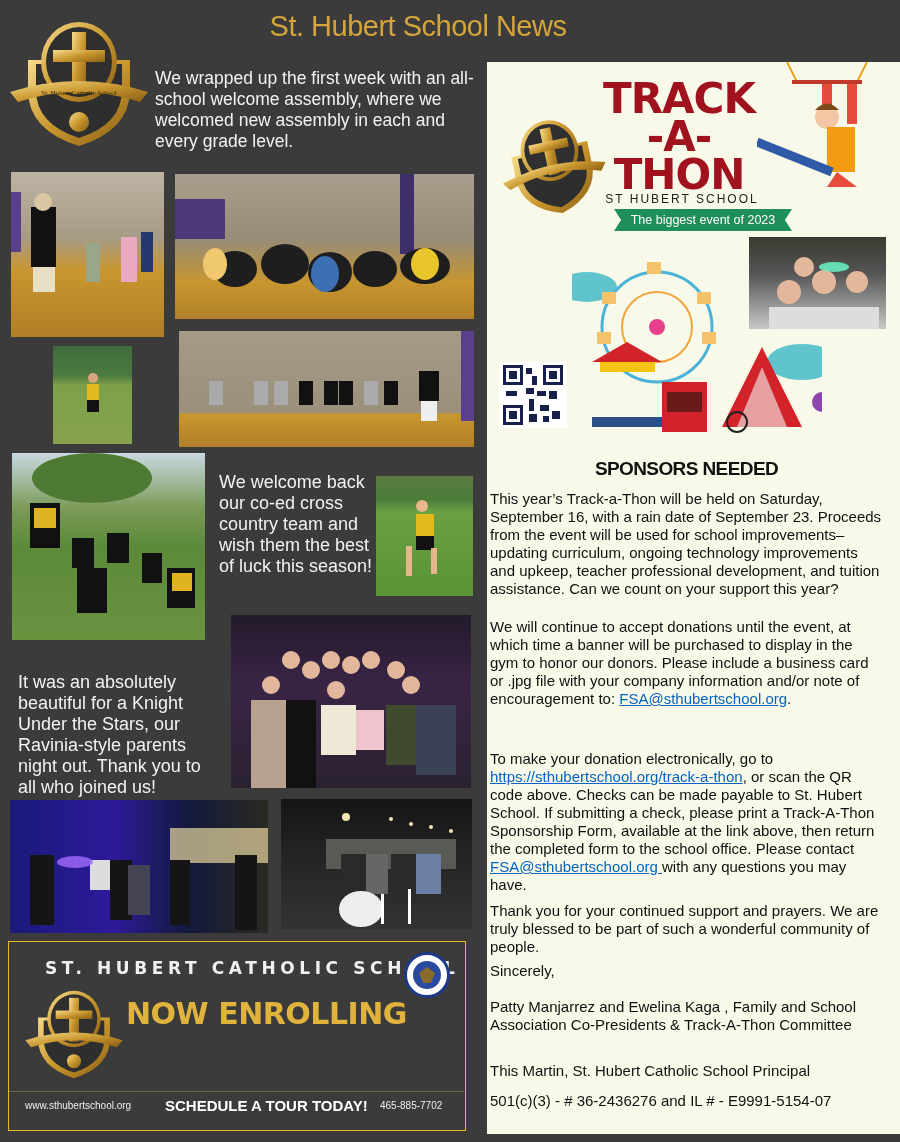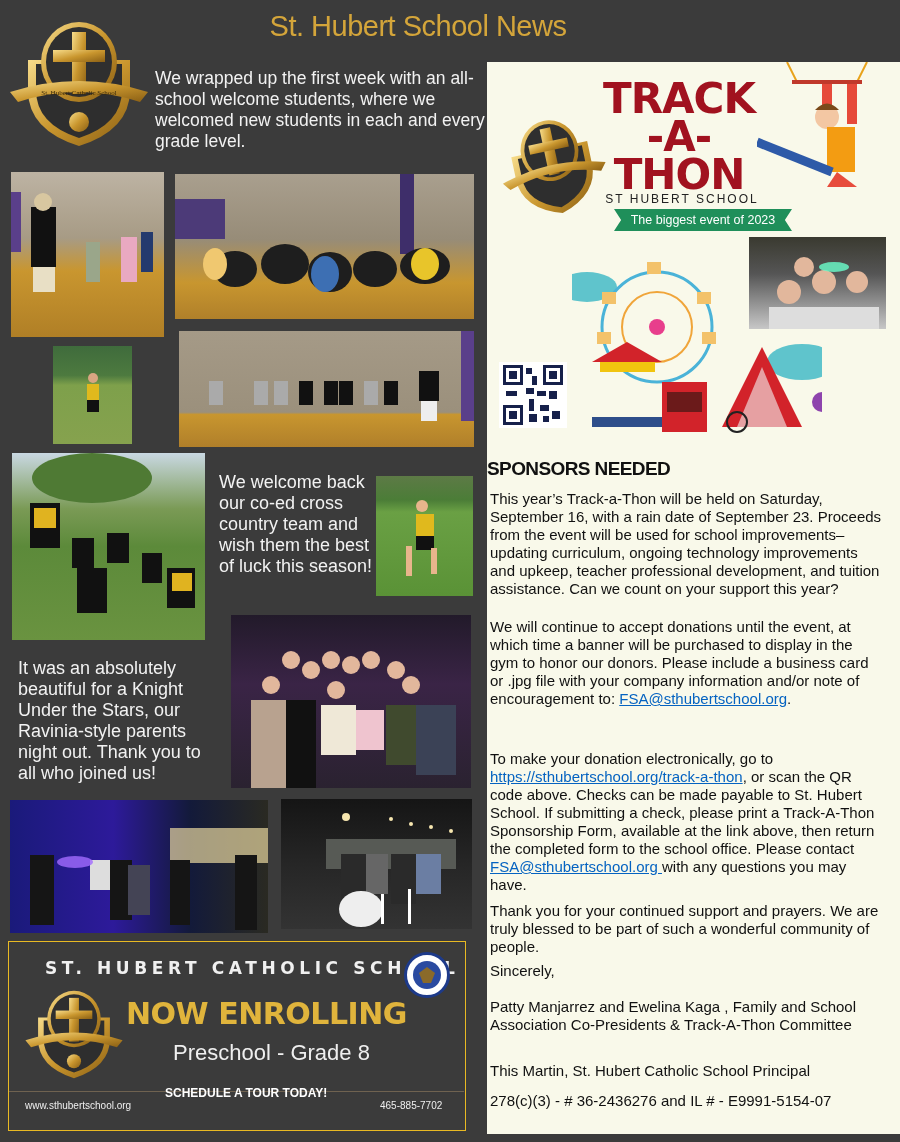--- a/index.html
+++ b/index.html
@@ -8,30 +8,30 @@
 .title{left:0;top:10px;width:836px;text-align:center;font-size:29px;color:#d4a53a;letter-spacing:-0.5px}
 .intro{left:155px;top:68px;width:330px;font-size:17.5px;line-height:21px;color:#f2f2f2}
 .photo{position:absolute;overflow:hidden}
 .photo svg{width:100%;height:100%;display:block}
 .caption{font-size:18px;line-height:21px;color:#f2f2f2}
 .right-panel{left:487px;top:62px;width:424px;height:1072px;background:#f9f9ea;color:#111}
 .flyer{position:absolute;left:0;top:0;width:399px;height:375px;background:#f9f9ea;overflow:hidden}
 .tat-title{position:absolute;left:97px;top:18px;width:190px;text-align:center;font-family:"DejaVu Sans",sans-serif;font-weight:bold;color:#a1121f;font-size:42px;line-height:38px;letter-spacing:-1px}
 .tat-sub{position:absolute;left:100px;top:130px;width:190px;text-align:center;font-size:12px;letter-spacing:2px;color:#222}
 .tat-banner{position:absolute;left:127px;top:147px;width:178px;height:22px;background:#1f8f5a;color:#fff;font-weight:normal;font-size:12.5px;line-height:22px;text-align:center;clip-path:polygon(0 0,100% 0,96% 50%,100% 100%,0 100%,4% 50%)}
-.sponsor-h{position:absolute;left:0;top:396px;width:399px;font-size:19px;font-weight:bold;letter-spacing:-0.6px;color:#111}
+.sponsor-h{position:absolute;left:0;top:396px;width:399px;text-align:center;font-size:19px;font-weight:bold;letter-spacing:-0.6px;color:#111}
 .body-text{position:absolute;left:3px;width:392px;font-size:15px;line-height:18px;color:#111}
 .link{color:#0563c1;text-decoration:underline}
 .enroll{left:8px;top:941px;width:458px;height:190px;border:1.5px solid #e8b923;background:#3b3b3b}
 .enroll .school{position:absolute;left:36px;top:16px;font-family:"DejaVu Sans",sans-serif;font-weight:bold;font-size:17px;letter-spacing:4.6px;color:#f0f0f0}
 .enroll .now{position:absolute;left:117px;top:54px;font-family:"DejaVu Sans",sans-serif;font-weight:bold;font-size:30px;color:#e0b43c;letter-spacing:-0.5px}
 .enroll .grades{position:absolute;left:164px;top:98px;font-size:22px;color:#efefef}
 .enroll .divider{position:absolute;left:0;top:149px;width:455px;height:1px;background:#6f6250}
 .enroll .url{position:absolute;left:16px;top:158px;font-size:10px;color:#eee}
-.enroll .tour{position:absolute;left:156px;top:144px;font-size:12px;font-weight:bold;color:#fff}
+.enroll .tour{position:absolute;left:156px;top:155px;font-size:15px;font-weight:bold;color:#fff}
 .enroll .phone{position:absolute;left:371px;top:158px;font-size:10px;color:#eee}
 </style>
 </head>
 <body>
 
 <div class="abs title">St. Hubert School News</div>
 
 <div class="abs" style="left:8px;top:20px;width:142px;height:128px">
   <svg width="142" height="128" viewBox="0 0 142 128">
     <defs>
@@ -46,21 +46,21 @@
     <ellipse cx="71" cy="42" rx="38" ry="40" fill="url(#gold)"></ellipse>
     <ellipse cx="71" cy="42" rx="33" ry="35" fill="#2f2f2f"></ellipse>
     <rect x="64" y="12" width="14" height="62" fill="url(#gold)"></rect>
     <rect x="45" y="30" width="52" height="12" fill="url(#gold)"></rect>
     <path d="M2 72 Q71 50 140 72 L132 82 Q71 62 10 82 Z" fill="url(#gold)"></path>
     <text x="71" y="75" font-size="7" text-anchor="middle" fill="#3a2a0a" font-family="Liberation Serif, serif">St. Hubert Catholic School</text>
     <circle cx="71" cy="102" r="10" fill="url(#gold)"></circle>
   </svg>
 </div>
 
-<div class="abs intro">We wrapped up the first week with an all-school welcome students, where we welcomed new students in each and every grade level.</div>
+<div class="abs intro">We wrapped up the first week with an all-school welcome assembly, where we welcomed new assembly in each and every grade level.</div>
 
 <div class="photo" style="left:11px;top:172px;width:153px;height:165px;background:linear-gradient(#bdb3a3 0%,#a79b85 40%,#c9962f 60%,#b07f26 100%)">
   <svg viewBox="0 0 153 165">
       <rect x="0" y="20" width="10" height="60" fill="#5a3f8a"></rect>
       <rect x="20" y="35" width="25" height="60" fill="#111"></rect>
       <rect x="22" y="95" width="22" height="25" fill="#e8dfc5"></rect>
       <circle cx="32" cy="30" r="9" fill="#d8c7a0"></circle>
       <rect x="75" y="70" width="14" height="40" fill="#9aa68a"></rect>
       <rect x="110" y="65" width="16" height="45" fill="#e9a9c1"></rect>
       <rect x="130" y="60" width="12" height="40" fill="#243a6e"></rect>
@@ -128,21 +128,21 @@
 <div class="abs caption" style="left:219px;top:472px;width:160px">We welcome back our co-ed cross country team and wish them the best of luck this season!</div>
 <div class="photo" style="left:376px;top:476px;width:97px;height:120px;background:linear-gradient(#5d7a46 0%,#4b7d37 20%,#6aa044 30%,#5a9236 100%)">
   <svg viewBox="0 0 97 120">
       <rect x="40" y="38" width="18" height="30" fill="#e0b91d"></rect>
       <rect x="40" y="60" width="18" height="14" fill="#111"></rect>
       <circle cx="46" cy="30" r="6" fill="#e8b58c"></circle>
       <rect x="30" y="70" width="6" height="30" fill="#e8b58c"></rect>
       <rect x="55" y="72" width="6" height="26" fill="#e8b58c"></rect>
     </svg>
 </div>
-<div class="abs caption" style="left:18px;top:658px;width:190px">It was an absolutely beautiful for a Knight Under the Stars, our Ravinia-style parents night out. Thank you to all who joined us!</div>
+<div class="abs caption" style="left:18px;top:672px;width:190px">It was an absolutely beautiful for a Knight Under the Stars, our Ravinia-style parents night out. Thank you to all who joined us!</div>
 <div class="photo" style="left:231px;top:615px;width:240px;height:173px;background:linear-gradient(#221a2a 0%,#3a2446 40%,#2a2230 100%)">
   <svg viewBox="0 0 240 173">
       <g fill="#e2b79c">
         <circle cx="60" cy="45" r="9"></circle>
         <circle cx="80" cy="55" r="9"></circle>
         <circle cx="100" cy="45" r="9"></circle>
         <circle cx="120" cy="50" r="9"></circle>
         <circle cx="140" cy="45" r="9"></circle>
         <circle cx="165" cy="55" r="9"></circle>
         <circle cx="40" cy="70" r="9"></circle>
@@ -207,21 +207,20 @@
         <path d="M28 44 L114 44 L114 70 Q114 104 71 118 Q28 104 28 70 Z" fill="#2e2e2e"></path>
         <ellipse cx="71" cy="42" rx="38" ry="40" fill="url(#gold)"></ellipse>
         <ellipse cx="71" cy="42" rx="33" ry="35" fill="#2f2f2f"></ellipse>
         <rect x="64" y="12" width="14" height="62" fill="url(#gold)"></rect>
         <rect x="45" y="30" width="52" height="12" fill="url(#gold)"></rect>
         <path d="M2 72 Q71 50 140 72 L132 82 Q71 62 10 82 Z" fill="url(#gold)"></path>
         <circle cx="71" cy="102" r="10" fill="url(#gold)"></circle>
       </svg>
   </div>
   <div class="now">NOW ENROLLING</div>
-  <div class="grades">Preschool - Grade 8</div>
   <div class="divider"></div>
   <div class="url">www.sthubertschool.org</div>
   <div class="tour">SCHEDULE A TOUR TODAY!</div>
   <div class="phone">465-885-7702</div>
 </div>
 
 <div class="abs right-panel">
   <div class="flyer">
     <div style="position:absolute;left:12px;top:40px;width:108px;height:130px">
       <svg viewBox="0 0 142 128" width="108" height="130">
@@ -327,14 +326,14 @@
   </div>
 
   <div class="sponsor-h">SPONSORS NEEDED</div>
   <p class="body-text" style="top:428px">This year’s Track-a-Thon will be held on Saturday, September 16, with a rain date of September 23. Proceeds from the event will be used for school improvements–updating curriculum, ongoing technology improvements and upkeep, teacher professional development, and tuition assistance. Can we count on your support this year?</p>
   <p class="body-text" style="top:556px"><span>We will continue to accept donations until the event, at which time a banner will be purchased to display in the gym to honor our donors. Please include a business card or .jpg file with your company information and/or note of encouragement to: </span><a class="link">FSA@sthubertschool.org</a><span>.</span></p>
   <p class="body-text" style="top:688px"><span>To make your donation electronically, go to </span><a class="link">https://sthubertschool.org/track-a-thon</a><span>, or scan the QR code above. Checks can be made payable to St. Hubert School. If submitting a check, please print a Track-A-Thon Sponsorship Form, available at the link above, then return the completed form to the school office. Please contact </span><a class="link">FSA@sthubertschool.org </a><span>with any questions you may have.</span></p>
   <p class="body-text" style="top:840px">Thank you for your continued support and prayers. We are truly blessed to be part of such a wonderful community of people.</p>
   <p class="body-text" style="top:900px">Sincerely,</p>
   <p class="body-text" style="top:936px">Patty Manjarrez and Ewelina Kaga , Family and School Association Co-Presidents &amp; Track-A-Thon Committee</p>
   <p class="body-text" style="top:1000px">This Martin, St. Hubert Catholic School Principal</p>
-  <p class="body-text" style="top:1030px">278(c)(3) - # 36-2436276 and IL # - E9991-5154-07</p>
+  <p class="body-text" style="top:1030px">501(c)(3) - # 36-2436276 and IL # - E9991-5154-07</p>
 </div>
 
 </body></html>

